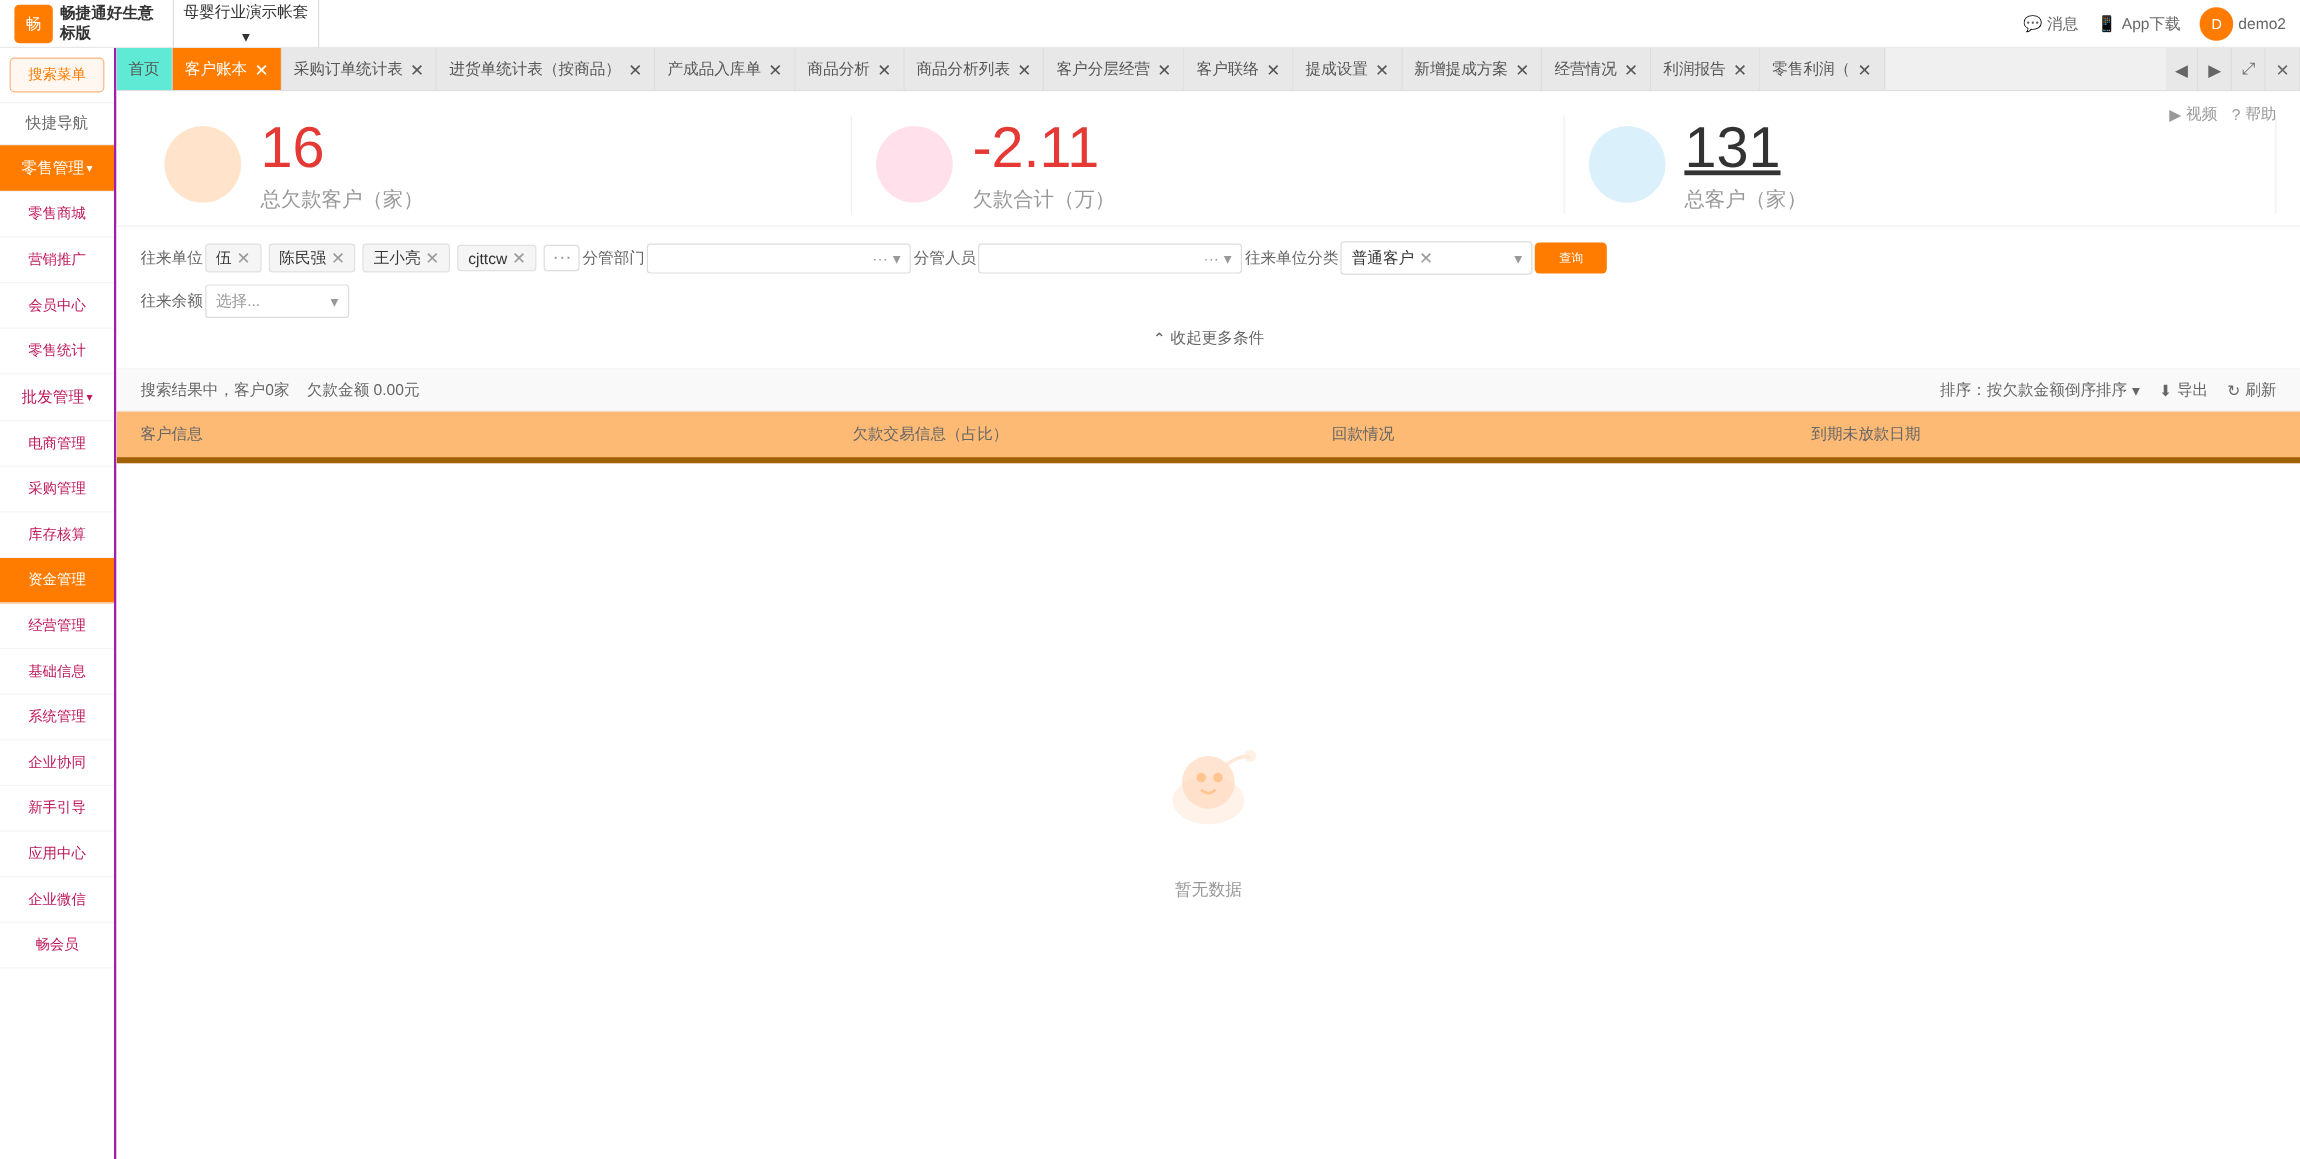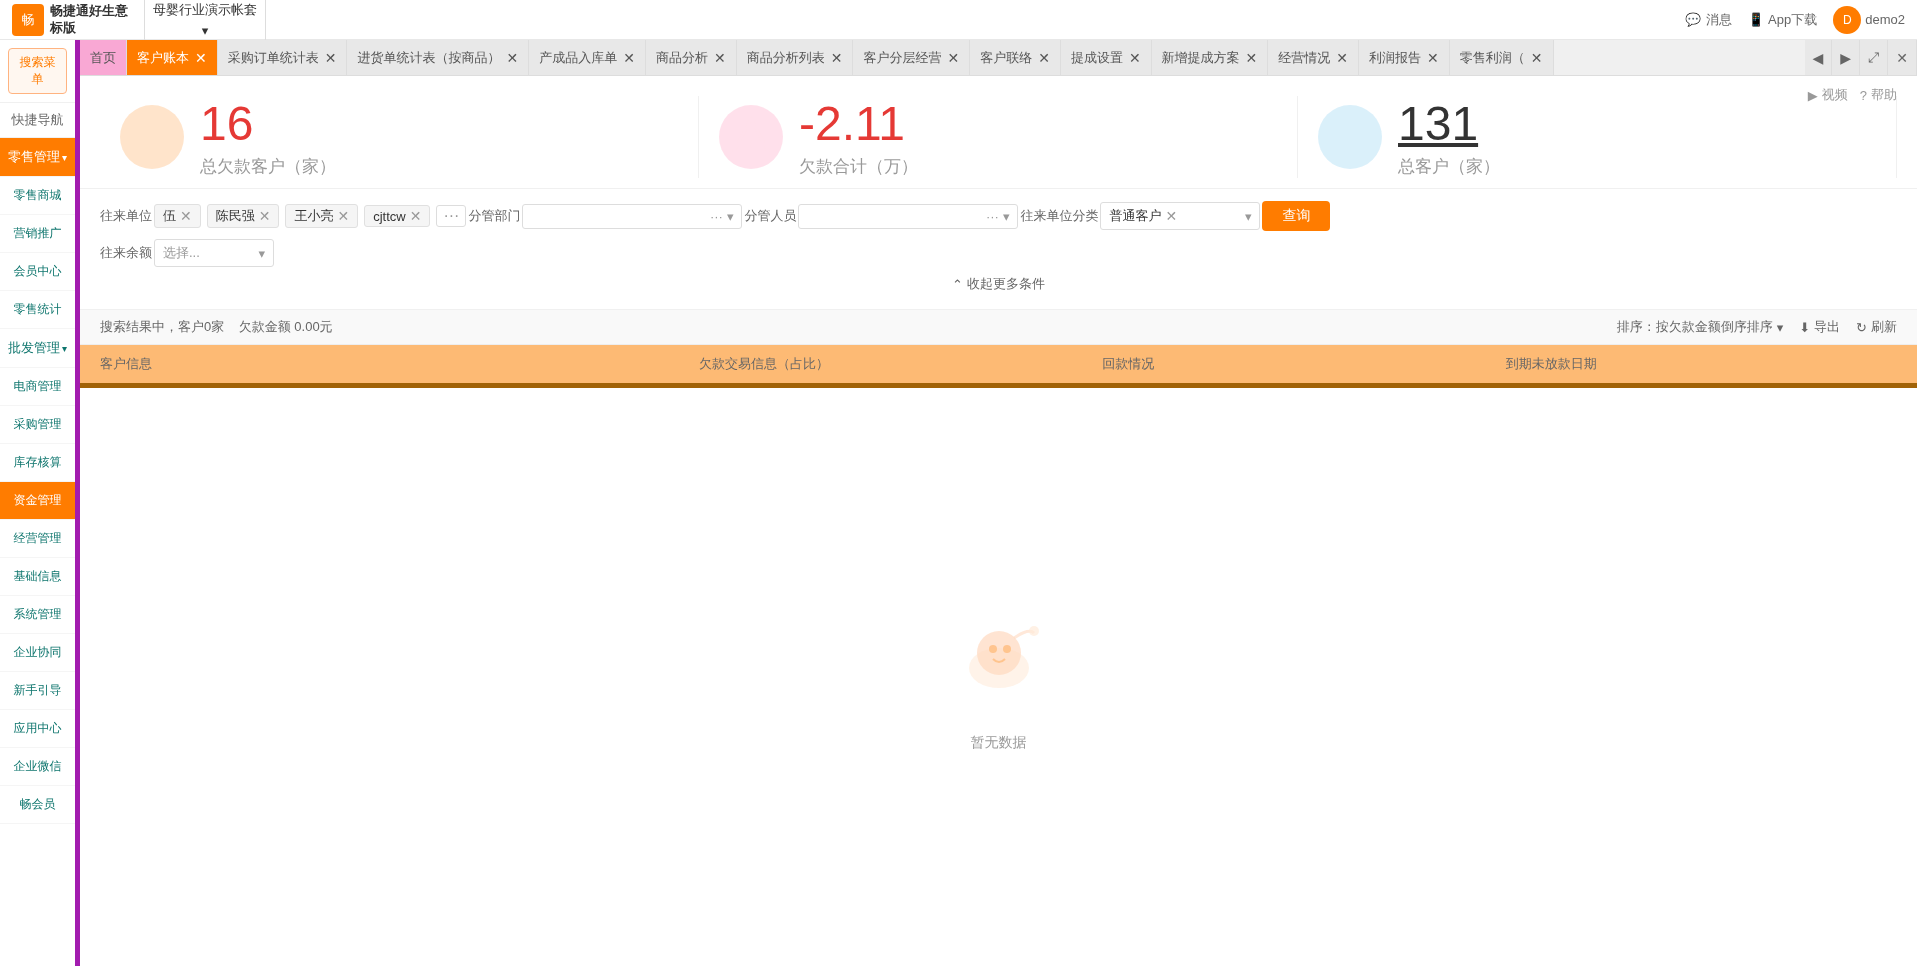--- a/index.html
+++ b/index.html
@@ -14,36 +14,36 @@
     .logo-text span { display: block; color: #333; font-weight: bold; }
     .org-selector { display: flex; align-items: center; gap: 4px; color: #333; font-size: 13px; cursor: pointer; padding: 4px 8px; border: 1px solid #ddd; border-radius: 4px; margin-left: 8px; flex-direction: column; }
     .top-bar-right { display: flex; align-items: center; gap: 16px; }
     .top-bar-action { display: flex; align-items: center; gap: 4px; color: #666; cursor: pointer; font-size: 13px; }
     .avatar { width: 28px; height: 28px; border-radius: 50%; background: #ff7c00; display: flex; align-items: center; justify-content: center; color: #fff; font-size: 12px; }
 
     
     .main-layout { display: flex; flex: 1; overflow: hidden; }
 
     
-    .sidebar { width: 80px; background: #fff; border-right: 5px solid #a21caf; display: flex; flex-direction: column; overflow-y: auto; flex-shrink: 0; }
+    .sidebar { width: 97px; background: #fff; border-right: 2px solid #a21caf; display: flex; flex-direction: column; overflow-y: auto; flex-shrink: 0; }
     .sidebar-search { padding: 8px; border-bottom: 1px solid #f0f0f0; }
     .sidebar-search-btn { width: 100%; background: #fff7f0; border: 1px solid #ffb380; border-radius: 4px; color: #ff7c00; padding: 5px; text-align: center; cursor: pointer; font-size: 12px; }
     .sidebar-nav-btn { padding: 8px; text-align: center; color: #666; cursor: pointer; font-size: 13px; border-bottom: 1px solid #f0f0f0; }
-    .sidebar-item { padding: 10px 4px; text-align: center; cursor: pointer; color: #0f766e; font-size: 12px; border-bottom: 1px solid #f5f5f5; }
+    .sidebar-item { padding: 10px 4px; text-align: center; cursor: pointer; color: #be185d; font-size: 12px; border-bottom: 1px solid #f5f5f5; }
     .sidebar-item.active { background: #ff7c00; color: #fff; }
     .sidebar-item-with-arrow { display: flex; align-items: center; justify-content: center; gap: 2px; }
 
     
     .content-area { flex: 1; display: flex; flex-direction: column; overflow: hidden; }
 
     
     .tab-bar { background: #f0f0f0; display: flex; align-items: center; height: 36px; border-bottom: 1px solid #ddd; flex-shrink: 0; overflow: hidden; }
     .tab-item { display: flex; align-items: center; gap: 4px; padding: 0 10px; height: 100%; cursor: pointer; border-right: 1px solid #ddd; color: #555; font-size: 12px; white-space: nowrap; background: #e8e8e8; }
     .tab-item.active { background: #ff7c00; color: #fff; }
-    .tab-item.home { background: #f9a8d4; }
+    .tab-item.home { background: #5eead4; }
     .tab-close { font-size: 14px; color: inherit; margin-left: 2px; cursor: pointer; }
     .tab-nav-btn { padding: 0 8px; height: 100%; display: flex; align-items: center; cursor: pointer; color: #666; background: #e8e8e8; border-right: 1px solid #ddd; font-size: 14px; }
 
     
     .page-content { flex: 1; overflow-y: auto; background: #fff; display: flex; flex-direction: column; }
 
     
     .stats-row { display: flex; align-items: center; padding: 20px 20px 10px; border-bottom: 1px solid #f0f0f0; gap: 0; position: relative; }
     .stat-item { flex: 1; display: flex; align-items: center; gap: 16px; padding: 0 20px; border-right: 1px solid #f0f0f0; position: relative; }
     .stat-item:last-child { border-right: none; }
@@ -86,21 +86,21 @@
     .empty-icon { font-size: 80px; margin-bottom: 12px; opacity: 0.5; }
     .empty-text { color: #999; font-size: 14px; }
 
     
     .stat-icon-circle { width: 64px; height: 64px; border-radius: 50%; display: flex; align-items: center; justify-content: center; opacity: 0.2; }
     .stat-icon-circle.orange { background: #ff7c00; }
     .stat-icon-circle.pink { background: #ff6b9d; }
     .stat-icon-circle.blue { background: #4db6e8; }
     .stat-icon-svg { width: 44px; height: 44px; }
 
-    .query-btn { background: #ff7c00; color: #fff; border: none; border-radius: 4px; padding: 6px 20px; cursor: pointer; font-size: 14px; }
+    .query-btn { background: #ff7c00; color: #fff; border: none; border-radius: 4px; padding: 6px 20px; cursor: pointer; font-size: 10px; }
   </style>
 </head>
 <body>
 
 <div class="top-bar">
   <div class="top-bar-left">
     <div class="logo-area">
       <div class="logo-icon">
         <span>畅</span>
       </div>

